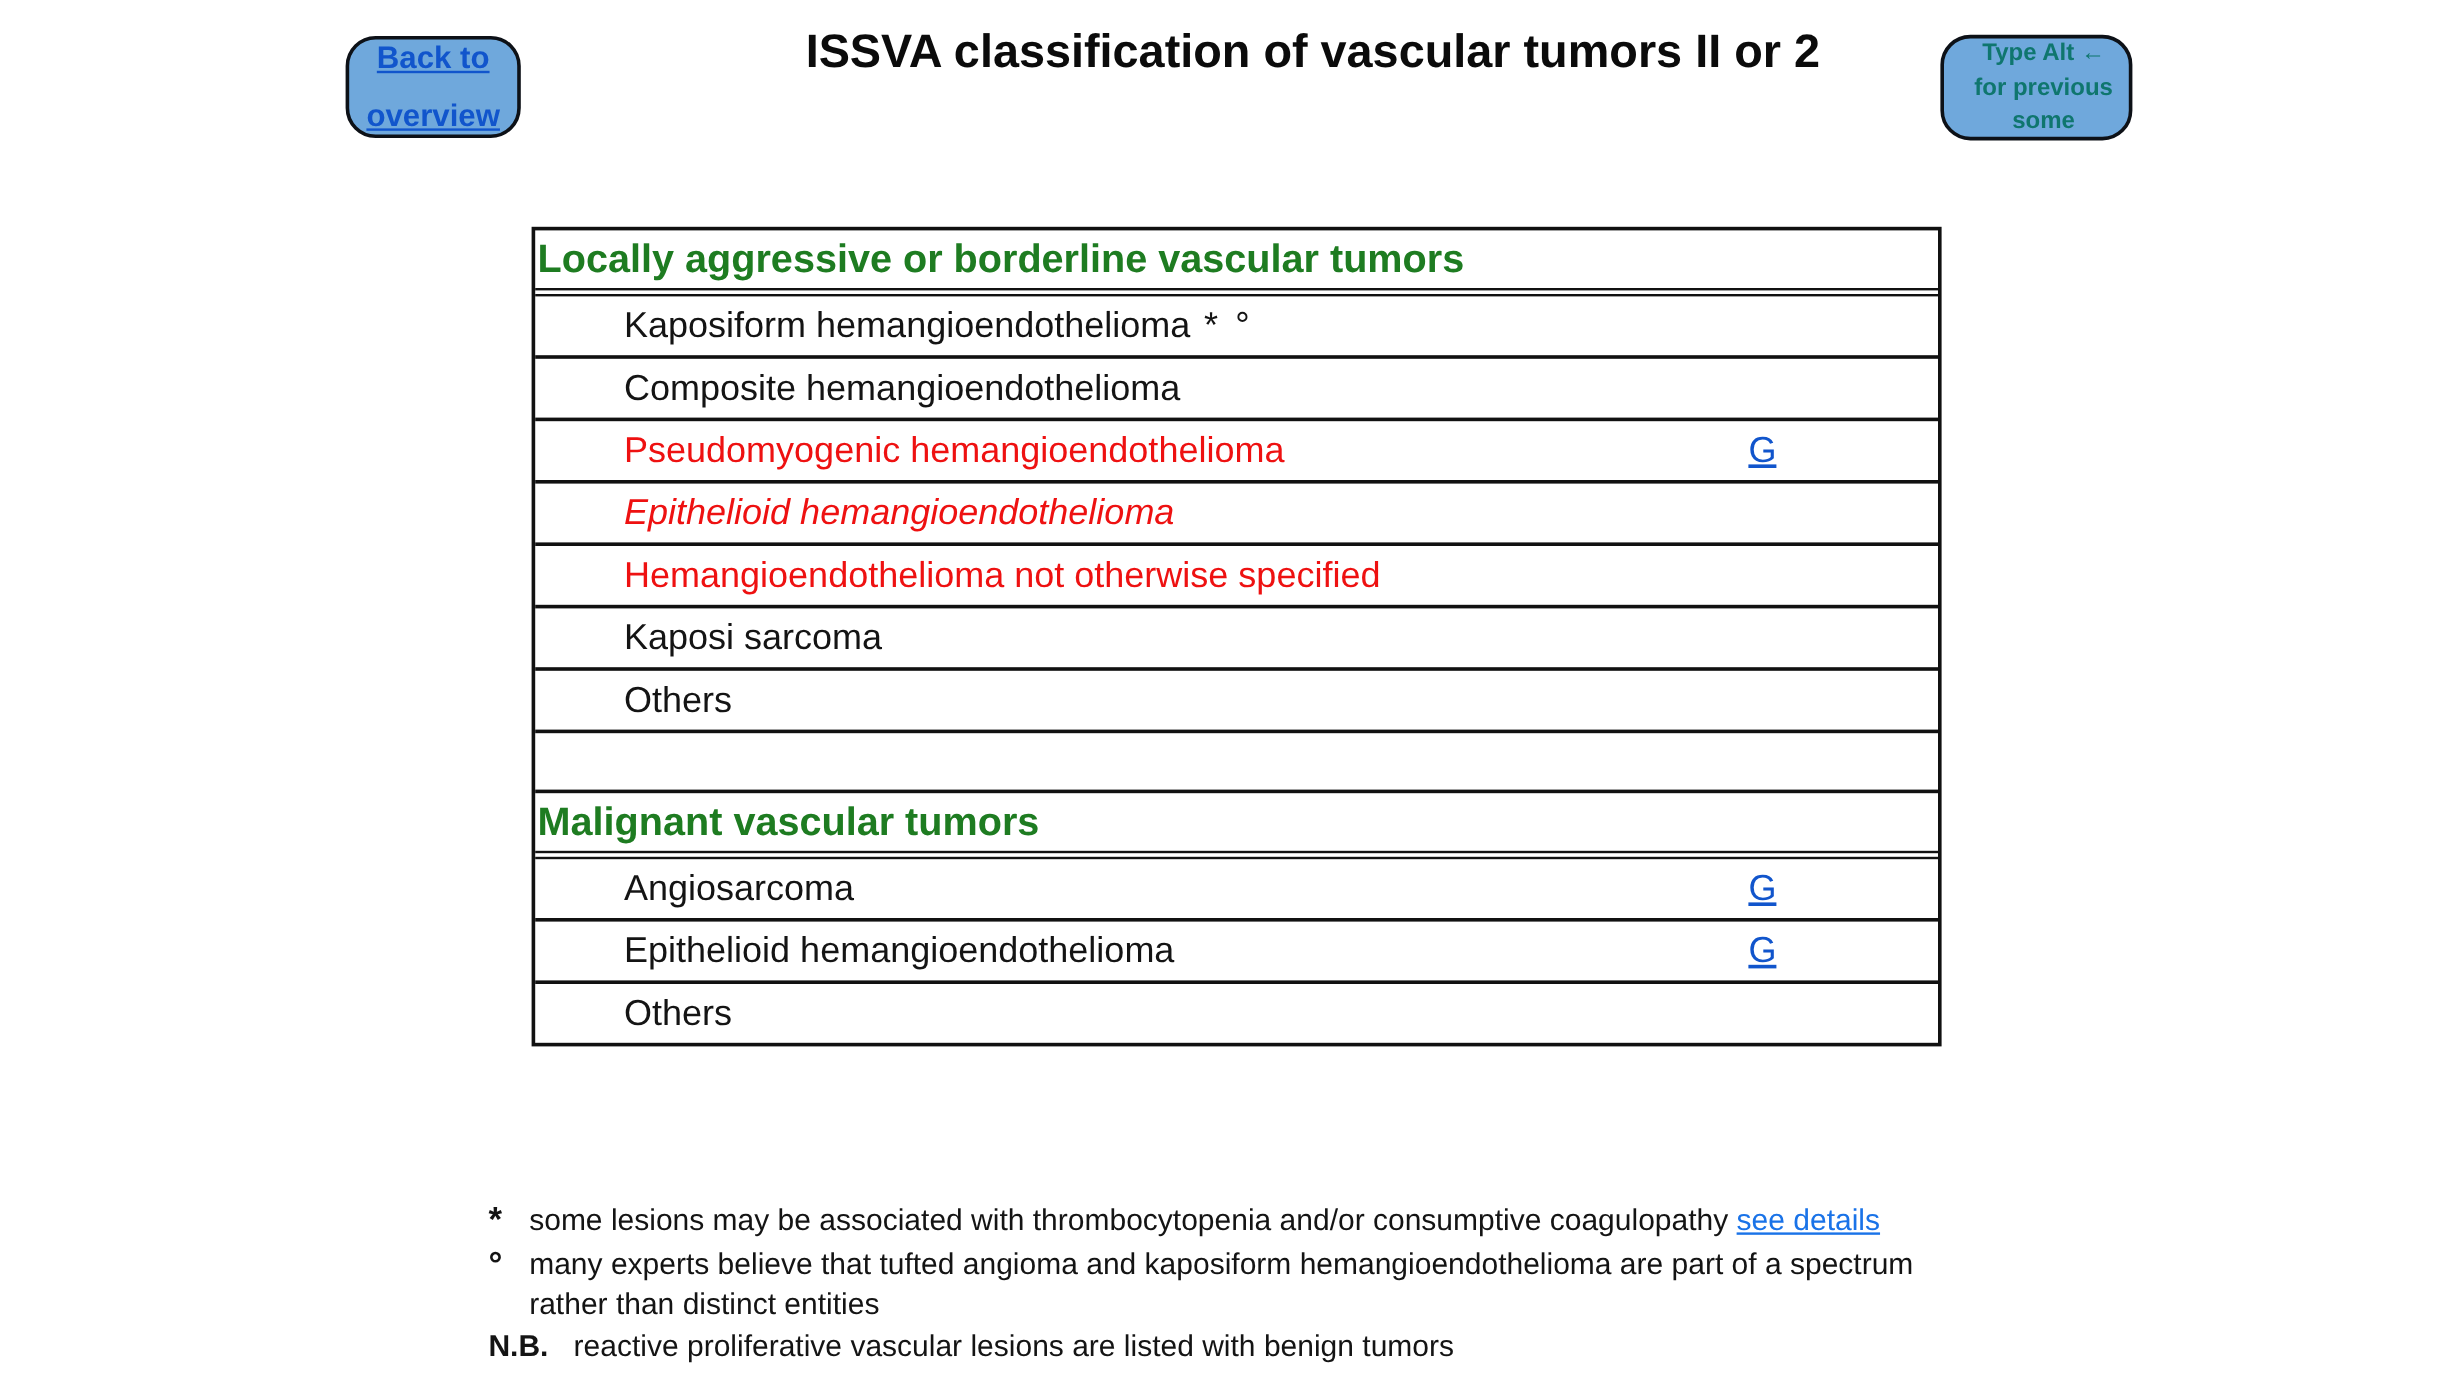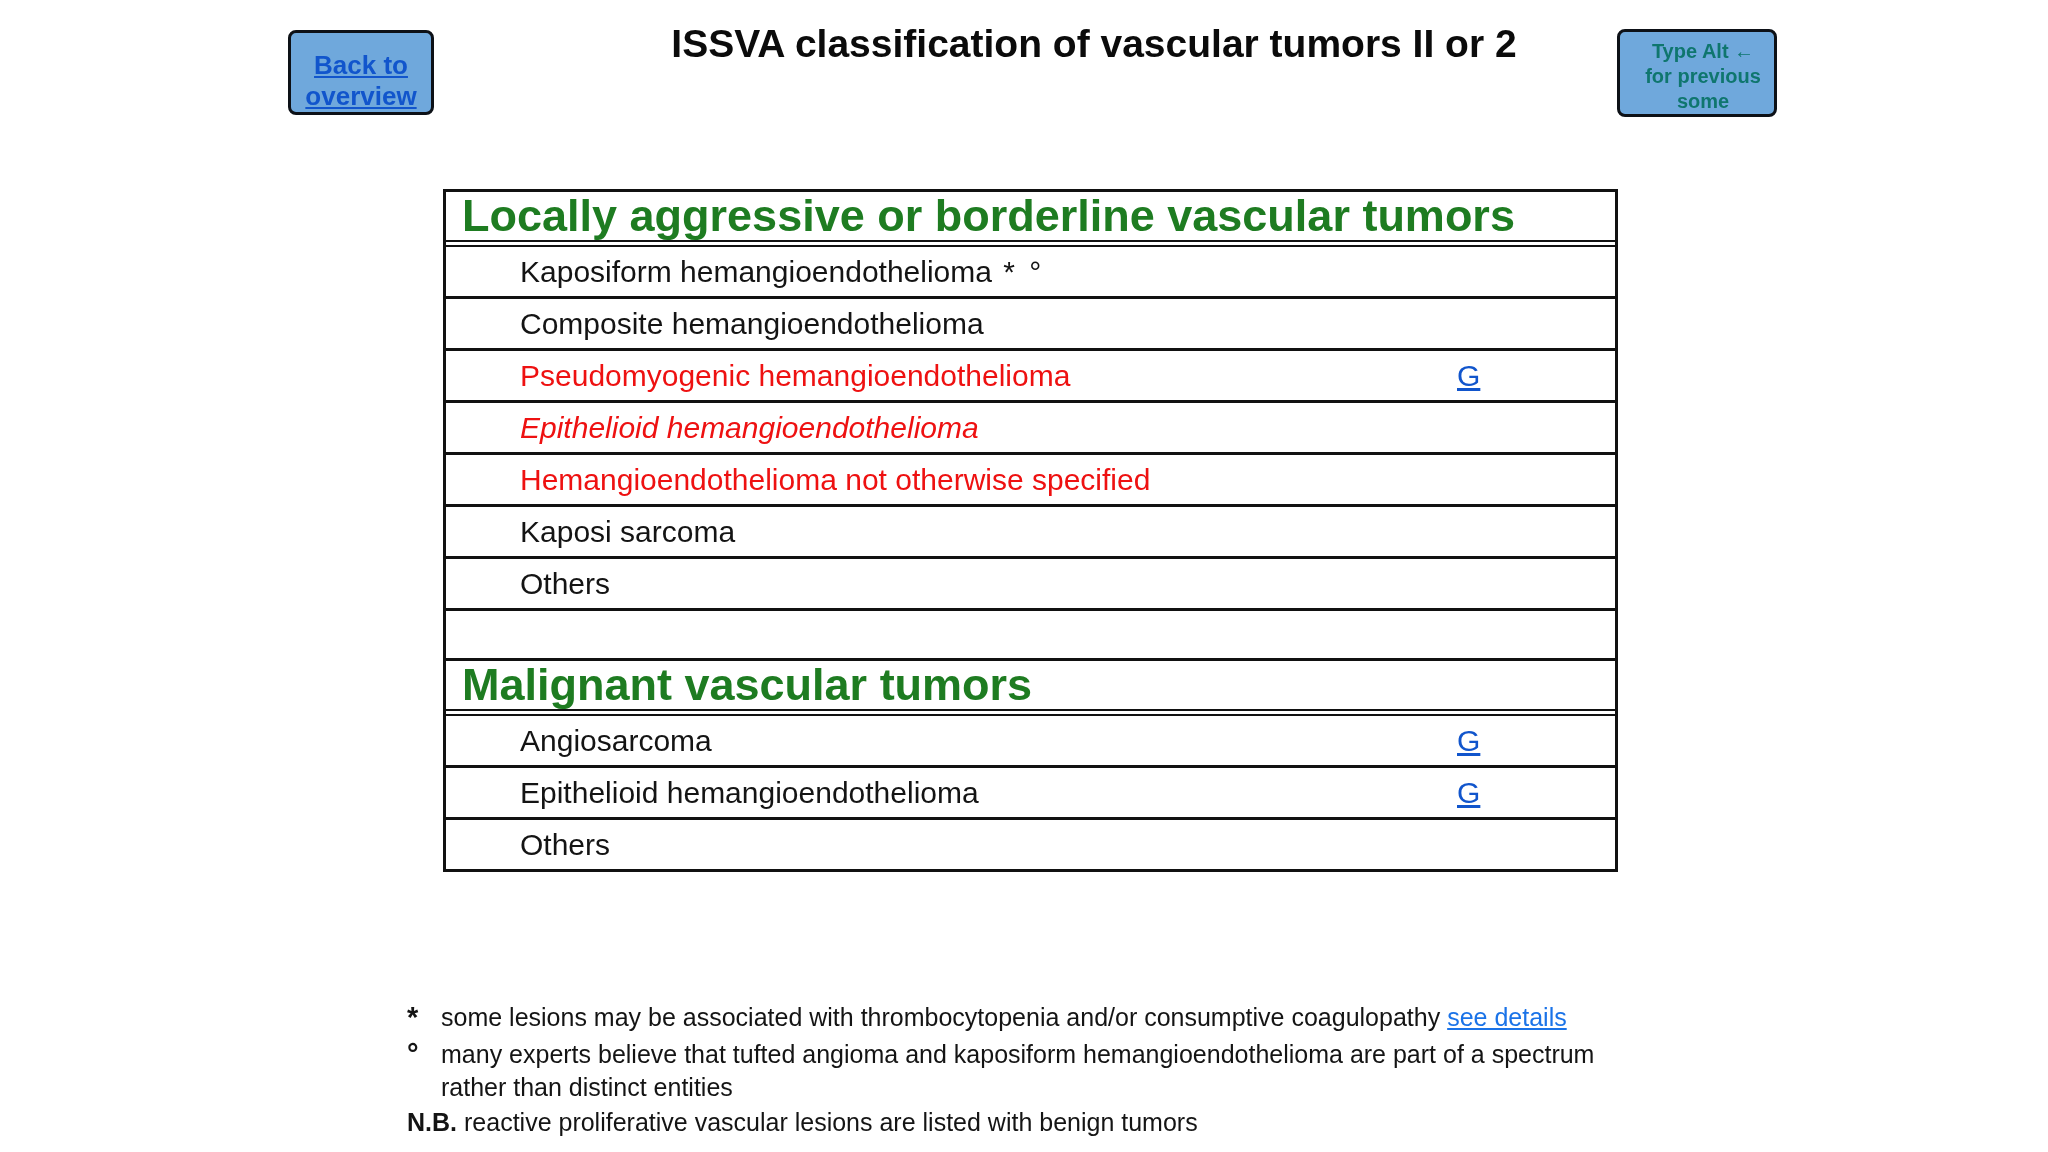--- a/index.html
+++ b/index.html
@@ -13,61 +13,61 @@
     --table-border:#111111;
   }
   *{box-sizing:content-box;}
   html,body{margin:0;padding:0;}
   body{
     width:2048px;height:1152px;background:#ffffff;position:relative;overflow:hidden;
     font-family:"Liberation Sans", sans-serif;color:#111;
   }
   
   .btn{
-    position:absolute;display:flex;flex-direction:column;justify-content:flex-end;align-items:center;
-    background:var(--button-fill);border:3px solid var(--button-border);border-radius:8px;
+    position:absolute;display:flex;flex-direction:column;justify-content:space-between;align-items:center;
+    background:var(--button-fill);border:3px solid var(--button-border);border-radius:25px;
     font-weight:bold;text-align:center;cursor:pointer;
   }
   .back-btn{left:288px;top:30px;width:140px;height:79px;font-size:26px;line-height:31px;}
   .back-btn .btn-line{color:var(--link-blue);text-decoration:underline;}
   .alt-btn{left:1617px;top:29px;width:142px;height:82px;font-size:20px;line-height:25px;padding-left:12px;}
   .alt-btn .btn-line{color:var(--teal-text);}
   .page-title{
     position:absolute;left:0;top:22px;width:100%;text-align:center;
     padding-left:0;text-indent:140px;
     font-size:39px;font-weight:bold;color:#0b0b0b;letter-spacing:0px;
   }
   
   .ctable{
     position:absolute;left:443px;top:189px;width:1169px;
     border:3px solid var(--table-border);background:#fff;
   }
   .trow{display:flex;align-items:center;border-bottom:3px solid var(--table-border);}
   .trow:last-child{border-bottom:none;}
   .header-row{
     height:48px;border-bottom:7px double var(--table-border);
-    color:var(--header-green);font-weight:bold;font-size:45px;padding-left:16px;
+    color:var(--header-green);font-weight:bold;font-size:33px;padding-left:2px;
   }
   .data-row{height:49px;padding-left:74px;align-items:center;}
   .empty-row{height:47px;padding-left:0;}
   .row-label{font-size:30px;color:#141414;flex:1;white-space:nowrap;}
   .row-label.red{color:var(--entity-red);}
   .row-label.red-italic{color:var(--entity-red);font-style:italic;}
   .markers{letter-spacing:3px;}
   .g-link{
     width:158px;padding-left:12px;flex:0 0 auto;
     font-size:30px;color:var(--link-blue);text-decoration:underline;cursor:pointer;
   }
   
   .footnotes{position:absolute;left:407px;top:1001px;width:1260px;font-size:25px;line-height:33px;color:#141414;}
   .fn-marker{display:inline-block;width:34px;font-weight:bold;font-size:29px;vertical-align:-1px;}
   .fn-line2{margin-left:34px;}
   .fn2{margin-top:4px;}
   .nb{margin-top:2px;}
-  .nb-marker{font-weight:bold;margin-right:7px;}
+  .nb-marker{font-weight:bold;margin-right:21px;}
   .see-details{color:var(--see-details-blue);text-decoration:underline;margin-left:7px;cursor:pointer;}
 </style>
 </head>
 <body>
 
 <div>
 
   <div class="btn back-btn">
     <span class="btn-line">Back to</span>
     <span class="btn-line">overview</span>

